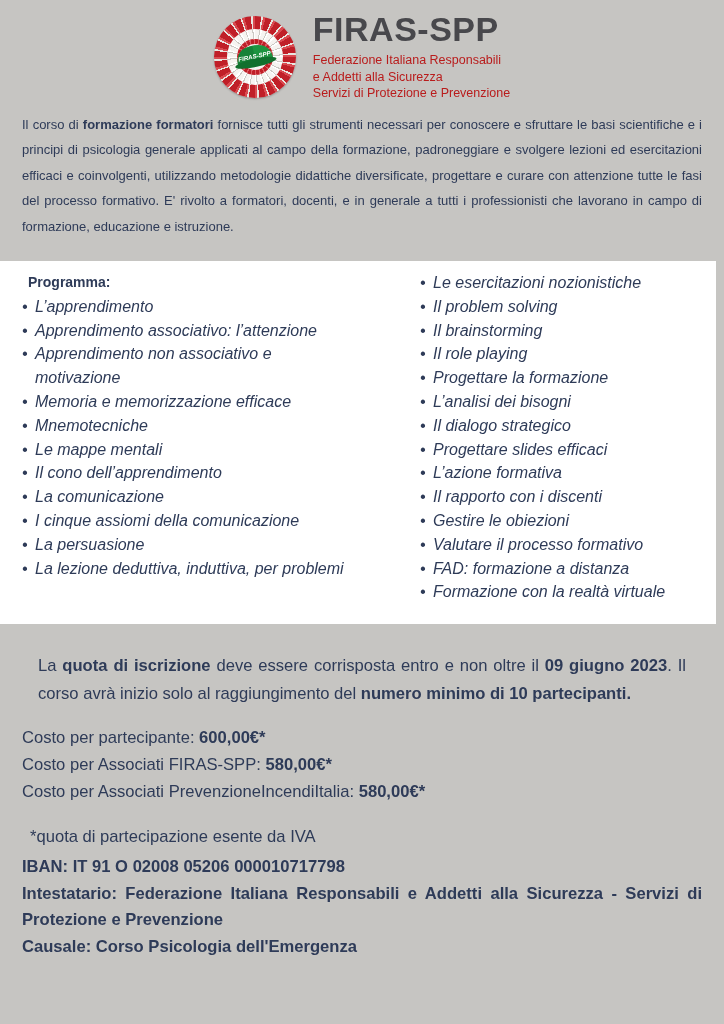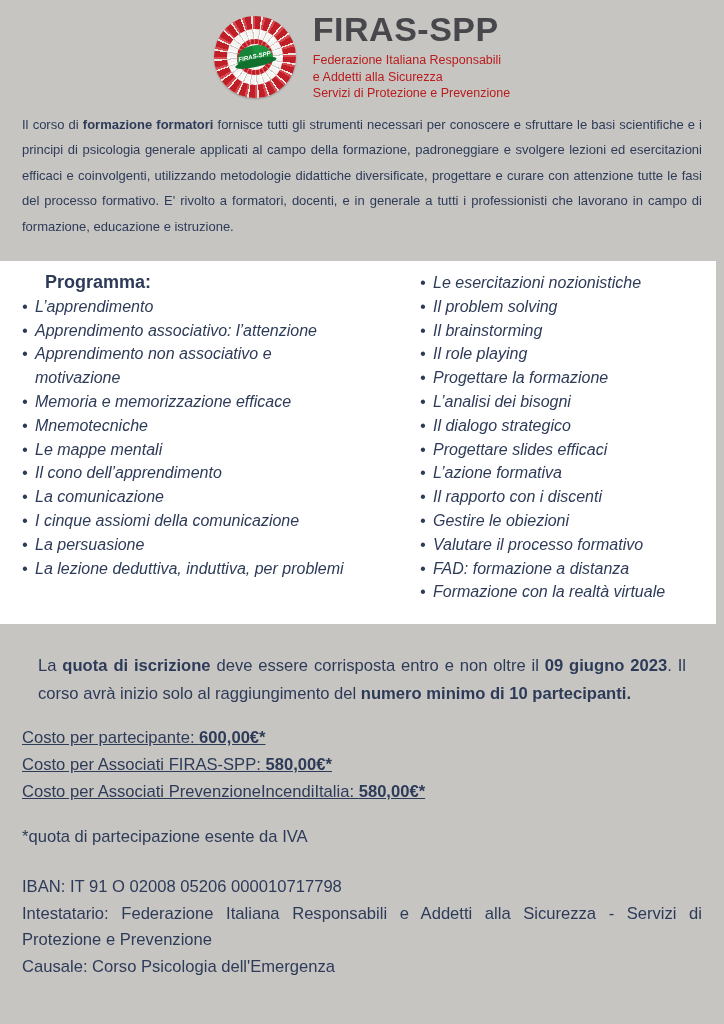--- a/index.html
+++ b/index.html
@@ -80,22 +80,22 @@
     background: #ffffff;
     margin: 22px 8px 0 0;
     padding: 10px 12px 10px 22px;
     display: flex;
     font-size: 16px;
     line-height: 23.8px;
   }
   .col-left { width: 398px; flex: none; }
   .col-right { flex: 1; }
   .program-heading {
-    margin: 0 0 0 23px;
-    font-size: 18px;
+    margin: 0 0 0 6px;
+    font-size: 14px;
     font-weight: 700;
   }
   .program ul {
     margin: 0 0 10px 13px;
     padding: 0;
     list-style: none;
     font-style: italic;
   }
   .program li {
     position: relative;
@@ -111,24 +111,24 @@
   
   .bottom {
     padding: 12px 22px 0 22px;
     font-size: 16.6px;
   }
   .quota {
     margin: 16px;
     line-height: 28px;
     text-align: justify;
   }
-  .costs { margin-top: 0; line-height: 27px; text-decoration: underline; }
+  .costs { margin-top: 0; line-height: 27px; }
   .cost-line { margin: 0; }
-  .vat-note { margin: 18px 0 0 0; line-height: 27px; }
-  .payment { margin-top: 24px; font-weight: 400; line-height: 26.5px; }
+  .vat-note { margin: 18px 0 0 8px; line-height: 27px; }
+  .payment { margin-top: 4px; font-weight: 700; line-height: 26.5px; }
   .payment p { margin: 0; }
   .payment .holder { text-align: justify; }
 </style>
 </head>
 <body>
 
 <div class="page">
 
   <div class="header">
     <div class="rosette">

